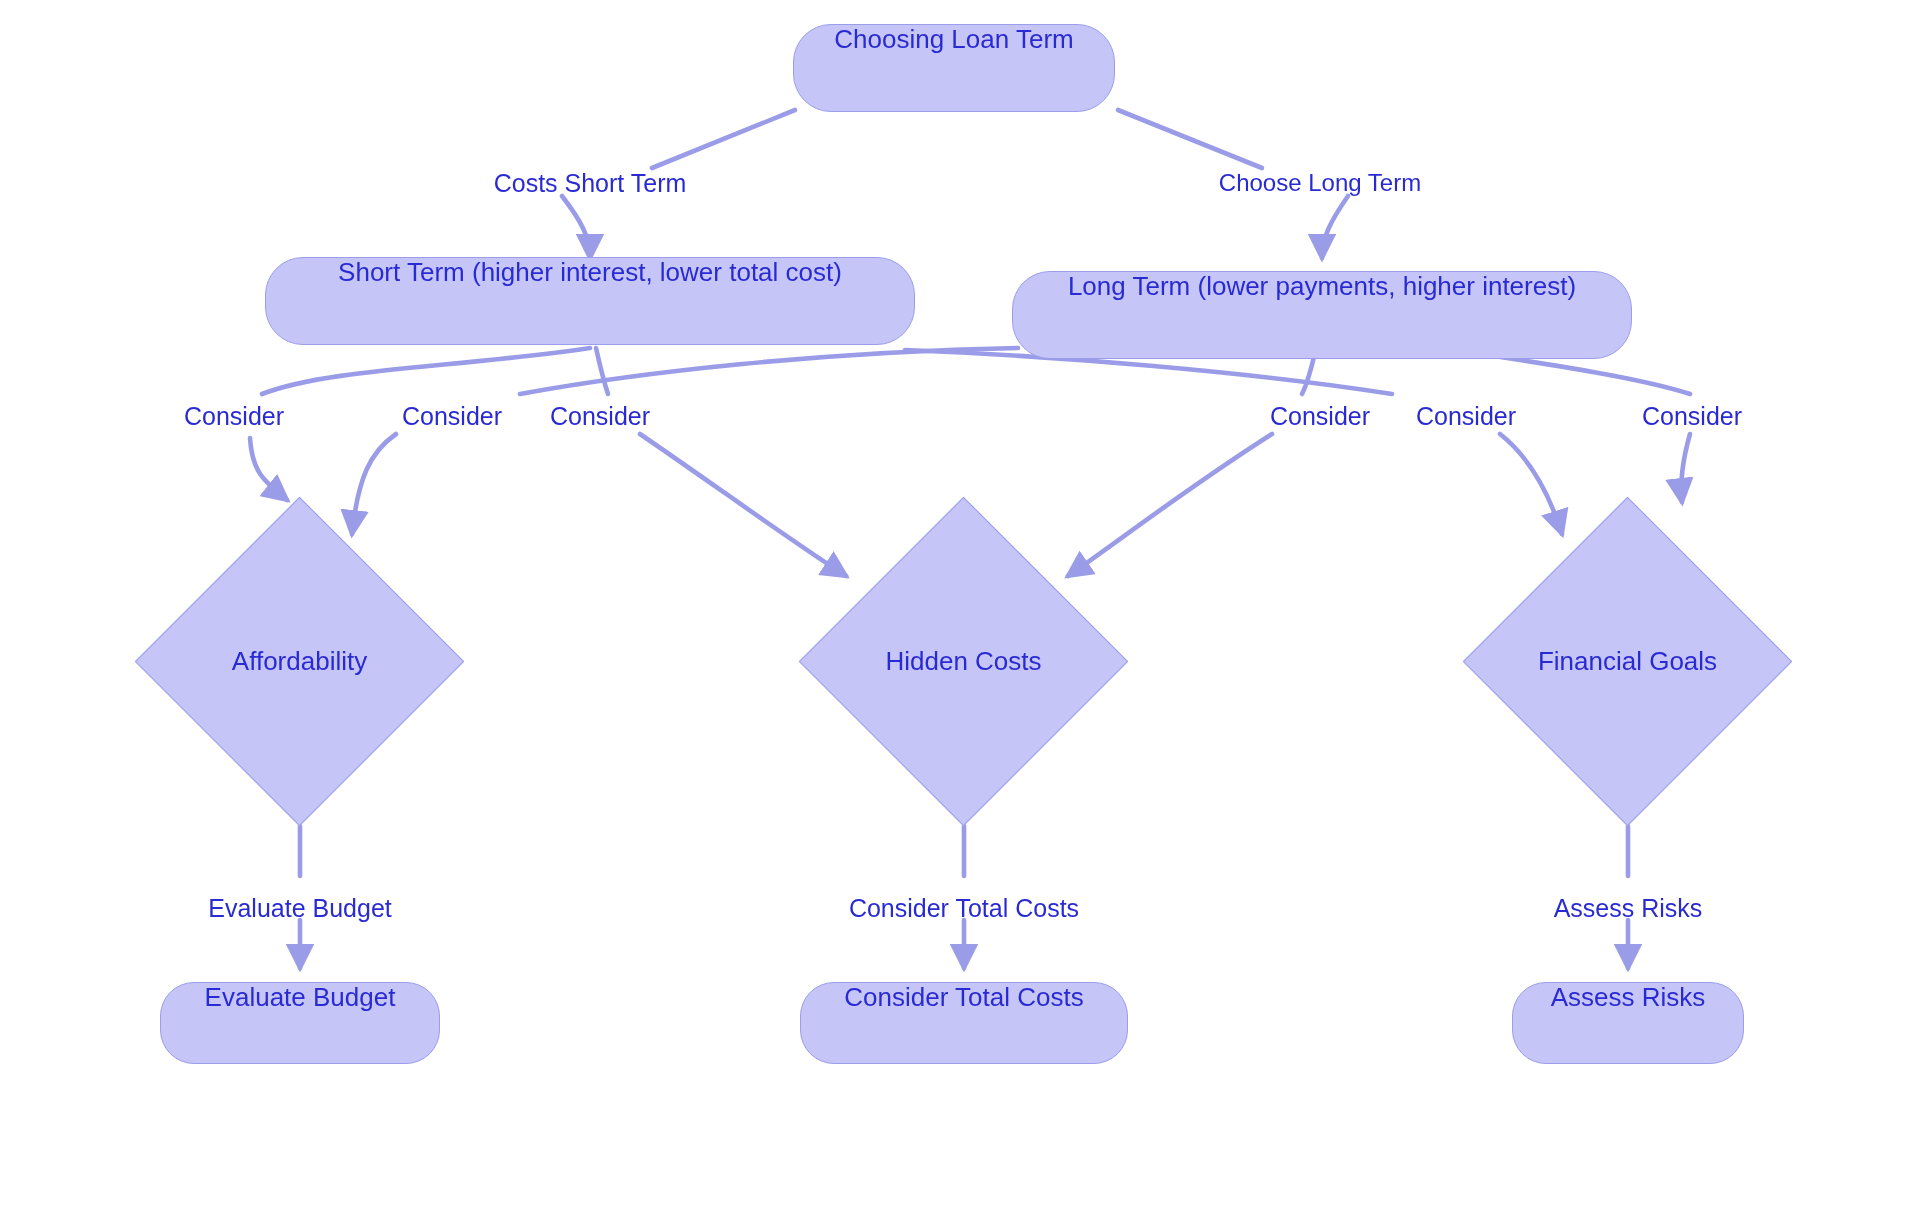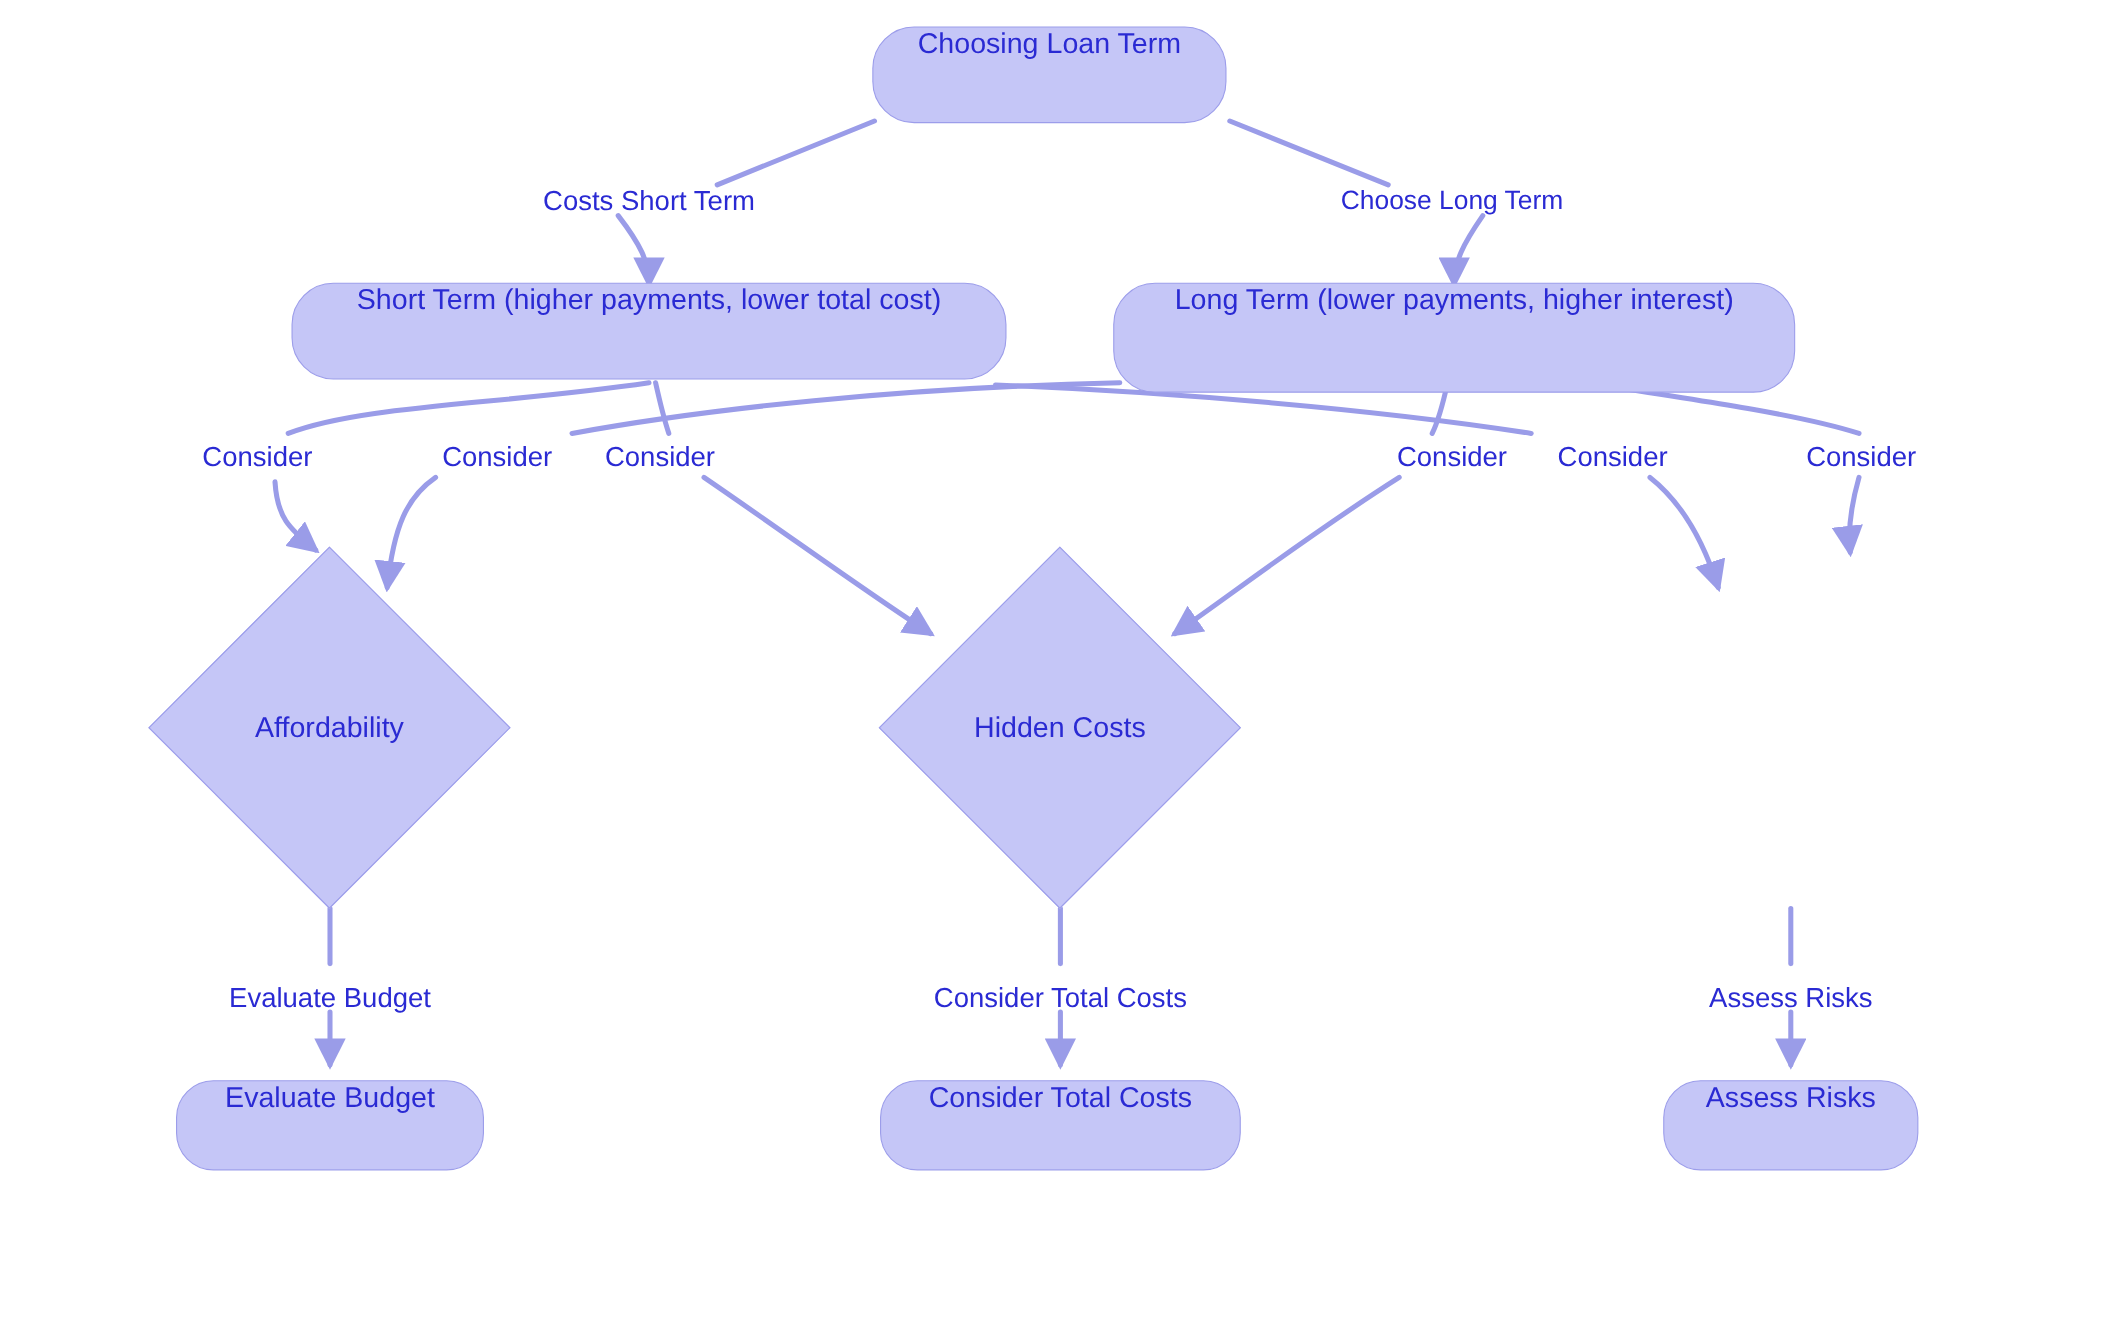--- a/index.html
+++ b/index.html
@@ -103,41 +103,47 @@
       <path d="M 1628,826 L 1628,876"></path>
       <path d="M 1628,920 L 1628,968" marker-end="url(#ah)"></path>
     </g>
   </svg>
 
   <div class="node rounded" style="left:793px;top:24px;width:322px;height:88px;font-size:26px;">
     <span>Choosing Loan Term</span>
   </div>
 
   <div class="node rounded" style="left:265px;top:257px;width:650px;height:88px;font-size:26px;">
-    <span>Short Term (higher payments, lower total cost)</span>
-  </div>
-
-  <div class="node rounded" style="left:1012px;top:257px;width:620px;height:100px;font-size:26px;">
+    <span>Short Term (higher interest, lower total cost)</span>
+  </div>
+
+  <div class="node rounded" style="left:1012px;top:271px;width:620px;height:88px;font-size:26px;">
     <span>Long Term (lower payments, higher interest)</span>
   </div>
 
   <div class="diamond-wrap" style="left:183px;top:545px;width:233px;height:233px;">
     <div class="diamond-shape"></div>
     <div class="diamond-label" style="font-size:26px;">
       <span>Affordability</span>
     </div>
   </div>
 
   <div class="diamond-wrap" style="left:847px;top:545px;width:233px;height:233px;">
     <div class="diamond-shape"></div>
     <div class="diamond-label" style="font-size:26px;">
       <span>Hidden Costs</span>
     </div>
   </div>
 
+  <div class="diamond-wrap" style="left:1511px;top:545px;width:233px;height:233px;">
+    <div class="diamond-shape"></div>
+    <div class="diamond-label" style="font-size:26px;">
+      <span>Financial Goals</span>
+    </div>
+  </div>
 
   <div class="node terminal" style="left:160px;top:982px;width:280px;height:82px;font-size:26px;">
     <span>Evaluate Budget</span>
   </div>
 
   <div class="node terminal" style="left:800px;top:982px;width:328px;height:82px;font-size:26px;">
     <span>Consider Total Costs</span>
   </div>
 
   <div class="node terminal" style="left:1512px;top:982px;width:232px;height:82px;font-size:26px;">

